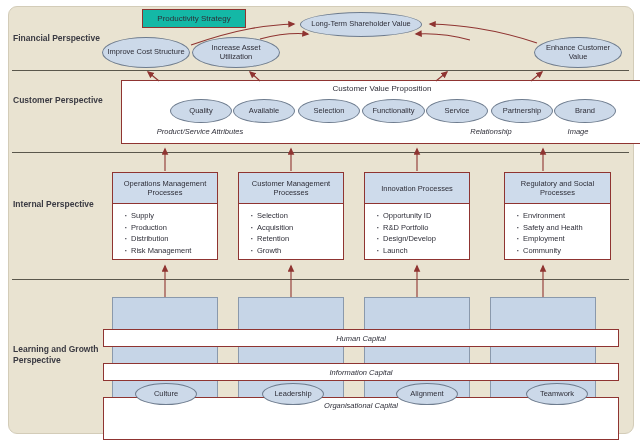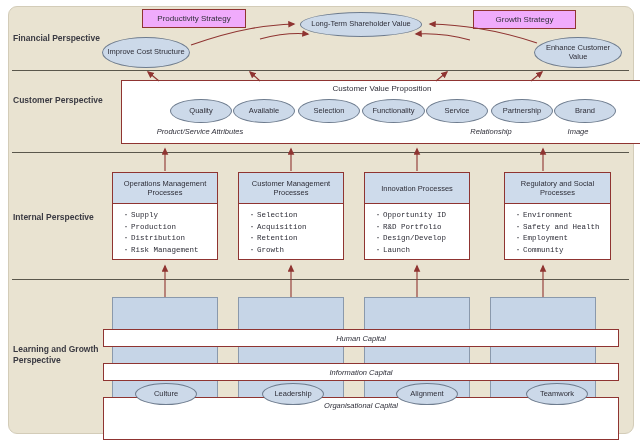--- a/index.html
+++ b/index.html
@@ -6,33 +6,33 @@
   .stage{position:relative;width:640px;height:445px;background:#ffffff;
          font-family:"Liberation Sans",sans-serif;color:#30303a;overflow:hidden;}
   .panel{position:absolute;left:8px;top:6px;width:624px;height:426px;
          background:#e9e3d1;border:1px solid #d3ccb8;border-radius:9px;}
   .divider{position:absolute;left:12px;width:617px;height:1px;background:#5a574c;}
   .persp{position:absolute;left:13px;width:92px;font-size:8.5px;font-weight:bold;
          color:#3a3a42;line-height:10.5px;}
   .ell{position:absolute;background:#ccd9e9;border:1px solid #6e7c8e;border-radius:50%;
        display:flex;align-items:center;justify-content:center;text-align:center;
        font-size:7.5px;line-height:8.5px;color:#2e2e38;padding:1px 4px;box-sizing:border-box;}
-  .stratbox{position:absolute;background:#f0abfc;border:1px solid #8f3431;
+  .stratbox{position:absolute;background:#14b8a6;border:1px solid #8f3431;
             display:flex;align-items:center;justify-content:center;
             font-size:8px;color:#2e2e38;box-sizing:border-box;}
   .bigbox{position:absolute;background:#ffffff;border:1px solid #8f3431;box-sizing:border-box;margin-left:21px;}
   .cvp-title{position:absolute;left:0;right:0;top:3px;text-align:center;font-size:8px;color:#2e2e38;}
   .grouplbl{position:absolute;font-size:7.5px;font-style:italic;color:#2e2e38;
             text-align:center;transform:translateX(-50%);}
   .procbox{position:absolute;background:#ffffff;border:1px solid #8f3431;box-sizing:border-box;}
   .prochdr{position:absolute;left:0;right:0;top:0;height:31px;background:#cedbeb;
            border-bottom:1px solid #8f3431;display:flex;align-items:center;justify-content:center;
            text-align:center;font-size:7.5px;line-height:9px;color:#2e2e38;padding:0 4px;box-sizing:border-box;}
   .proclist{position:absolute;left:8px;right:2px;top:37px;}
-  .procitem{font-size:7.5px;line-height:11.5px;color:#2e2e38;display:flex;font-family:Liberation Mono, monospace;}
+  .procitem{font-size:7.5px;line-height:11.5px;color:#2e2e38;display:flex;}
   .procitem .dot{width:10px;text-align:center;flex:0 0 10px;}
   .procitem .dot::before{content:"\00b7";font-weight:bold;}
   .pillar{position:absolute;top:297px;height:123px;width:106px;background:#c6d5e7;
           border:1px solid #8a99ac;box-sizing:border-box;}
   .capbar{position:absolute;left:103px;width:516px;background:#ffffff;border:1px solid #8f3431;
           box-sizing:border-box;margin-top:25px;}
   .capbar .caplbl{position:absolute;left:0;right:0;text-align:center;font-size:7.5px;
                   font-style:italic;color:#2e2e38;}
   svg.arrows{position:absolute;left:0;top:0;pointer-events:none;}
 </style>
@@ -41,27 +41,27 @@
 
 <div class="stage">
   <div class="panel"></div>
 
   <div class="divider" style="top:70px"></div>
   <div class="divider" style="top:152px"></div>
   <div class="divider" style="top:279px"></div>
 
   <div class="persp" style="top:33px">Financial Perspective</div>
   <div class="persp" style="top:95px">Customer Perspective</div>
-  <div class="persp" style="top:212px">Internal Perspective</div>
+  <div class="persp" style="top:199px">Internal Perspective</div>
   <div class="persp" style="top:344px">Learning and Growth Perspective</div>
 
   <div class="stratbox" style="left:142px;top:9px;width:104px;height:19px">Productivity Strategy</div>
-  <div class="stratbox" style="left:473px;top:10px;width:103px;height:19px">Growth Strategy</div>
   <div class="ell" style="left:300px;top:12px;width:122px;height:25px">Long-Term Shareholder Value</div>
   <div class="ell" style="left:102px;top:37px;width:88px;height:31px">Improve Cost Structure</div>
+  <div class="ell" style="left:192px;top:37px;width:88px;height:31px">Increase Asset Utilization</div>
   <div class="ell" style="left:534px;top:37px;width:88px;height:31px">Enhance Customer Value</div>
 
   <div class="bigbox" style="left:100px;top:80px;width:522px;height:64px">
     <div class="cvp-title">Customer Value Proposition</div>
   </div>
   <div class="ell" style="left:170px;top:99px;width:62px;height:24px">Quality</div>
   <div class="ell" style="left:233px;top:99px;width:62px;height:24px">Available</div>
   <div class="ell" style="left:298px;top:99px;width:62px;height:24px">Selection</div>
   <div class="ell" style="left:362px;top:99px;width:63px;height:24px">Functionality</div>
   <div class="ell" style="left:426px;top:99px;width:62px;height:24px">Service</div>

